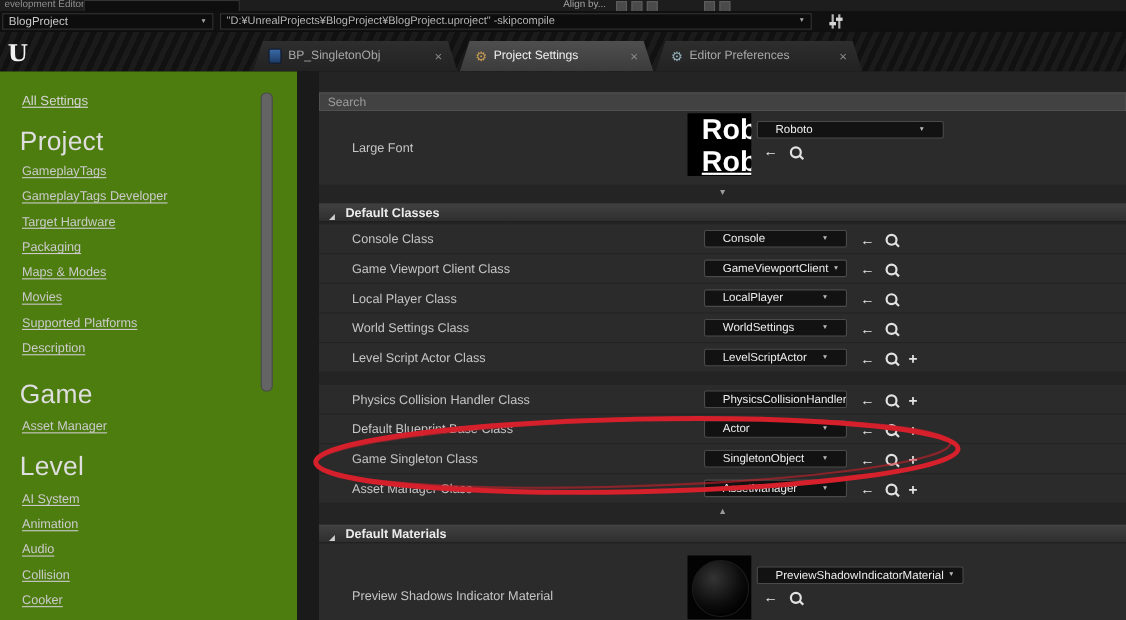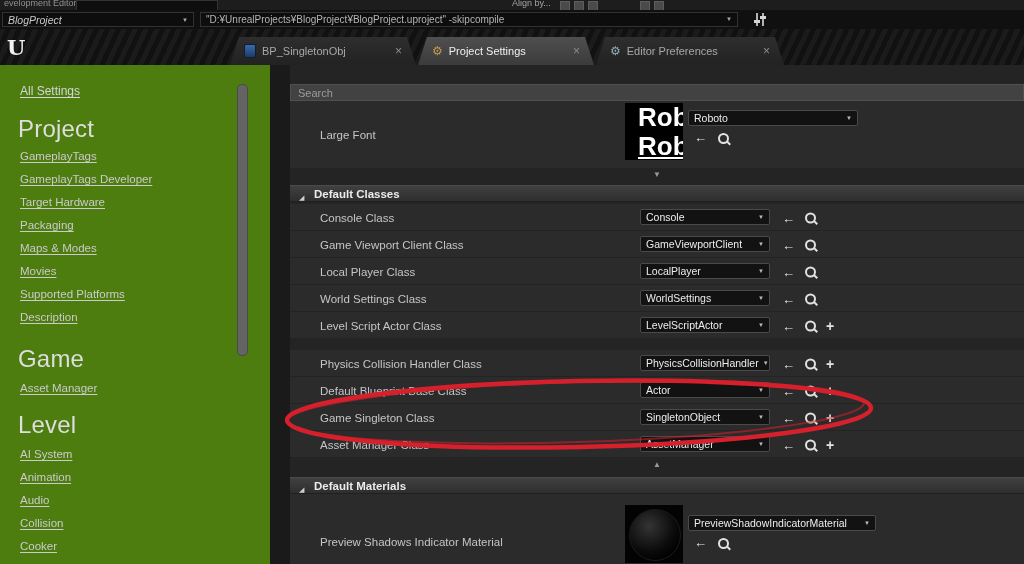--- a/index.html
+++ b/index.html
@@ -9,21 +9,21 @@
   
   .tb1{position:absolute;left:0;top:0;width:1024px;height:10px;background:#1d1d1d;overflow:hidden;}
   .tb1-left{position:absolute;left:4px;top:-2px;font-size:9px;color:#8f8f8f;}
   .tb1-dd{position:absolute;left:76px;top:0;width:140px;height:9px;background:#0e0e0e;border:1px solid #333;}
   .tb1-align{position:absolute;left:512px;top:-2px;font-size:9px;color:#a5a5a5;}
   .mini{position:absolute;top:1px;width:8px;height:8px;background:#4a4a4a;border:1px solid #5d5d5d;}
 
   .tb2{position:absolute;left:0;top:10px;width:1024px;height:19px;background:#101010;border-bottom:1px solid #000;}
   .combo{position:absolute;left:2px;top:2px;width:192px;height:15px;background:#0d0d0d;border:1px solid #323232;
          display:flex;align-items:center;justify-content:space-between;padding:0 5px;box-sizing:border-box;
-         color:#c9c9c9;font-size:10.5px;font-style:italic;}
+         color:#c9c9c9;font-size:10.5px;}
   .cmdfield{position:absolute;left:200px;top:2px;width:538px;height:15px;background:#0d0d0d;border:1px solid #323232;
          box-sizing:border-box;color:#b5b5b5;font-size:10px;padding:0 5px;outline:none;font-family:"Liberation Sans",sans-serif;}
   .cmdcaret{position:absolute;left:726px;top:6px;font-size:6px;color:#a8a8a8;}
   .sliders{position:absolute;left:753px;top:3px;width:14px;height:13px;}
   .sliders i{position:absolute;top:0;width:2px;height:13px;background:#b3b3b3;}
   .sliders i:nth-child(1){left:3px;} .sliders i:nth-child(2){left:9px;}
   .sliders i:nth-child(1)::after{content:"";position:absolute;left:-2px;top:7px;width:6px;height:3px;background:#d6d6d6;}
   .sliders i:nth-child(2)::after{content:"";position:absolute;left:-2px;top:3px;width:6px;height:3px;background:#d6d6d6;}
 
   
@@ -57,21 +57,21 @@
   .search{position:absolute;left:0;top:19px;width:734px;height:17px;background:#424242;border:1px solid #505050;
           box-sizing:border-box;color:#ddd;font-size:11px;padding:0 7px;outline:none;font-family:"Liberation Sans",sans-serif;}
   .search::placeholder{color:#9c9c9c;}
   .fontsec{position:absolute;left:0;top:36px;width:734px;height:67px;background:#2b2b2b;border-bottom:1px solid #1e1e1e;}
   .plabel{position:absolute;left:30px;top:50%;transform:translateY(-50%);color:#c5c5c5;font-size:11.5px;white-space:nowrap;}
   .fontprev{position:absolute;left:335px;top:2px;width:58px;height:57px;background:#000;overflow:hidden;
             color:#fff;font-size:26px;line-height:29px;font-weight:600;padding-left:13px;box-sizing:border-box;}
   .fontprev .u{text-decoration:underline;}
   .fontprev span{display:block;}
   .dd{position:absolute;height:16px;background:#121212;border:1px solid #4a4a4a;border-radius:2px;display:flex;align-items:center;
-      justify-content:space-between;padding:0 5px;box-sizing:border-box;color:#ececec;font-size:10.5px;white-space:nowrap;overflow:hidden;cursor:pointer;}
+      justify-content:space-between;padding:0 16px;box-sizing:border-box;color:#ececec;font-size:10.5px;white-space:nowrap;overflow:hidden;cursor:pointer;}
   .dd .caret{font-size:6px;color:#b9b9b9;margin-left:4px;flex:0 0 auto;}
   .ibtn2{position:absolute;color:#e4e4e4;font-size:13px;line-height:1;cursor:pointer;}
   .maglass{display:block;width:7px;height:7px;border:2px solid #e2e2e2;border-radius:50%;position:relative;}
   .maglass::after{content:"";position:absolute;width:5px;height:2px;background:#e2e2e2;right:-4px;bottom:-2px;transform:rotate(45deg);}
   .cbar{position:absolute;left:0;width:734px;height:13px;background:#242424;text-align:center;font-size:8px;color:#9a9a9a;line-height:13px;cursor:pointer;}
   .cb-down{top:103px;} .cb-up{top:393px;}
   .sech{position:absolute;left:0;width:734px;height:17px;background:linear-gradient(#404040,#2e2e2e);border-top:1px solid #4a4a4a;
         border-bottom:1px solid #202020;box-sizing:border-box;color:#ebebeb;font-size:11.5px;font-weight:bold;line-height:16px;padding-left:24px;}
   .sech .tri{position:absolute;left:9px;top:4px;font-size:7px;color:#cfcfcf;font-weight:normal;}
   .sh1{top:120px;} .sh2{top:412px;}

